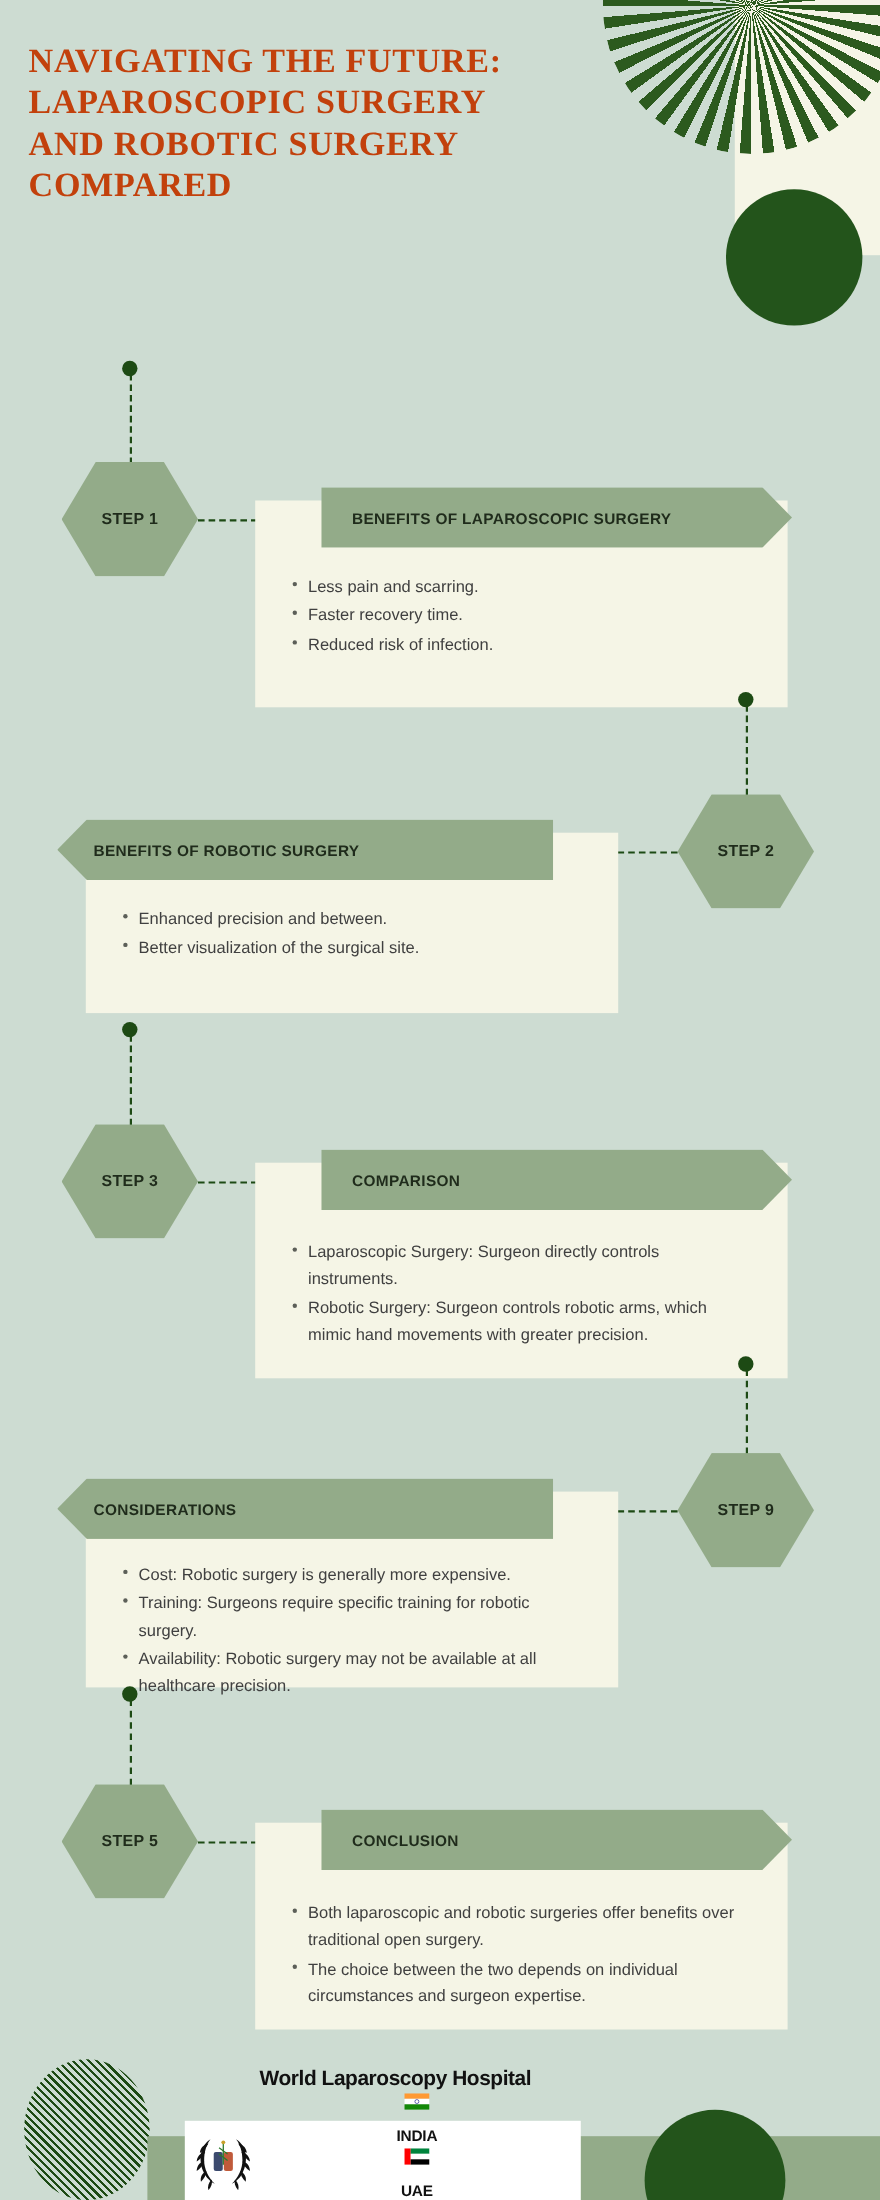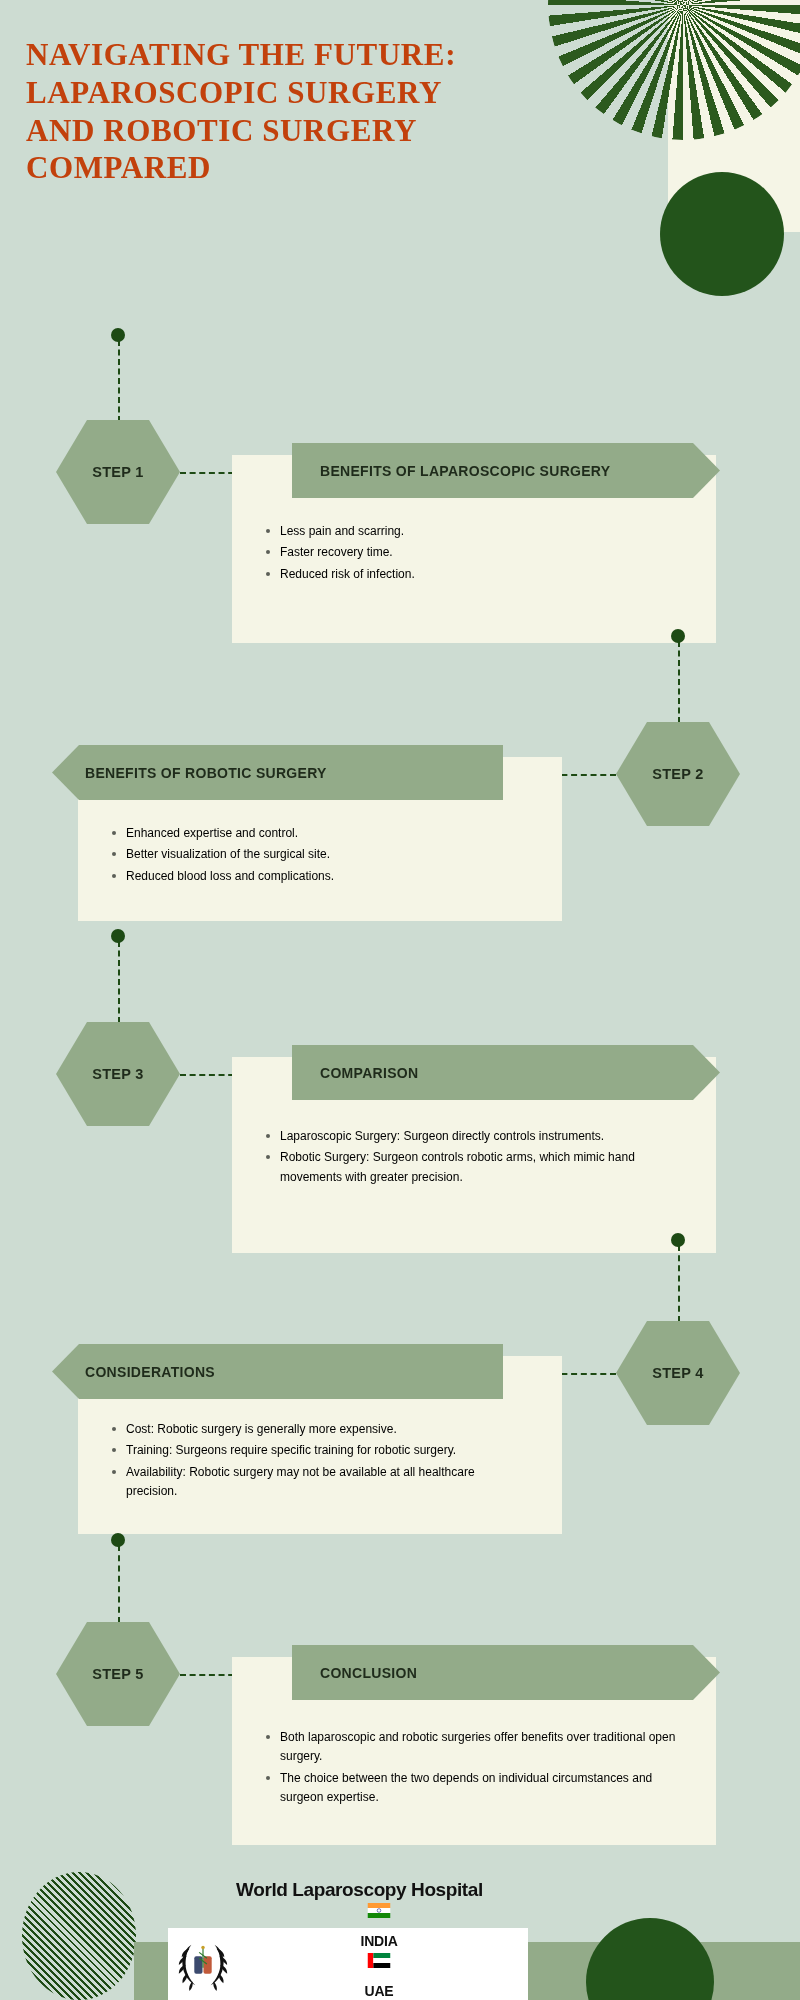--- a/index.html
+++ b/index.html
@@ -87,22 +87,22 @@
   .banner.left  { clip-path: polygon(27px 0, 100% 0, 100% 100%, 27px 100%, 0 50%); }
   .banner span {
     font-size:14px; font-weight:bold; color:#1f2b1b; letter-spacing:0.3px;
   }
   .banner.right span { padding-left:28px; }
   .banner.left  span { padding-left:33px; }
 
   ul.bullets {
     position:absolute;
     list-style:none;
-    color:#000000;
-    font-size:12px;
+    color:#404040;
+    font-size:15px;
     line-height:1.62;
   }
   ul.bullets li {
     position:relative;
     padding-left:16px;
     margin-bottom:2px;
   }
   ul.bullets li::before {
     content:"";
     position:absolute; left:2px; top:7px;
@@ -186,23 +186,22 @@
 <div class="hex" style="left:616px; top:722px;">
   <span>STEP 2</span>
 </div>
 <div class="hline" style="left:503px; top:774px; width:113px;"></div>
 
 <div class="card" style="left:78px; top:757px; width:484px; height:164px;"></div>
 <div class="banner left" style="left:52px; top:745px; width:451px;">
   <span>BENEFITS OF ROBOTIC SURGERY</span>
 </div>
 <ul class="bullets" style="left:110px; top:824px; width:420px;">
-  <li>Enhanced expertise and control.</li>
+  <li>Enhanced precision and between.</li>
   <li>Better visualization of the surgical site.</li>
-  <li>Reduced blood loss and complications.</li>
 </ul>
 
 <div class="dot" style="left:111px; top:929px;"></div>
 <div class="vline" style="left:118px; top:941px; height:82px;"></div>
 <div class="hex" style="left:56px; top:1022px;">
   <span>STEP 3</span>
 </div>
 <div class="hline" style="left:180px; top:1074px; width:112px;"></div>
 
 <div class="card" style="left:232px; top:1057px; width:484px; height:196px;"></div>
@@ -210,21 +209,21 @@
   <span>COMPARISON</span>
 </div>
 <ul class="bullets" style="left:264px; top:1127px; width:410px;">
   <li>Laparoscopic Surgery: Surgeon directly controls instruments.</li>
   <li>Robotic Surgery: Surgeon controls robotic arms, which mimic hand movements with greater precision.</li>
 </ul>
 
 <div class="dot" style="left:671px; top:1233px;"></div>
 <div class="vline" style="left:678px; top:1245px; height:77px;"></div>
 <div class="hex" style="left:616px; top:1321px;">
-  <span>STEP 4</span>
+  <span>STEP 9</span>
 </div>
 <div class="hline" style="left:503px; top:1373px; width:113px;"></div>
 
 <div class="card" style="left:78px; top:1356px; width:484px; height:178px;"></div>
 <div class="banner left" style="left:52px; top:1344px; width:451px;">
   <span>CONSIDERATIONS</span>
 </div>
 <ul class="bullets" style="left:110px; top:1420px; width:400px;">
   <li>Cost: Robotic surgery is generally more expensive.</li>
   <li>Training: Surgeons require specific training for robotic surgery.</li>

